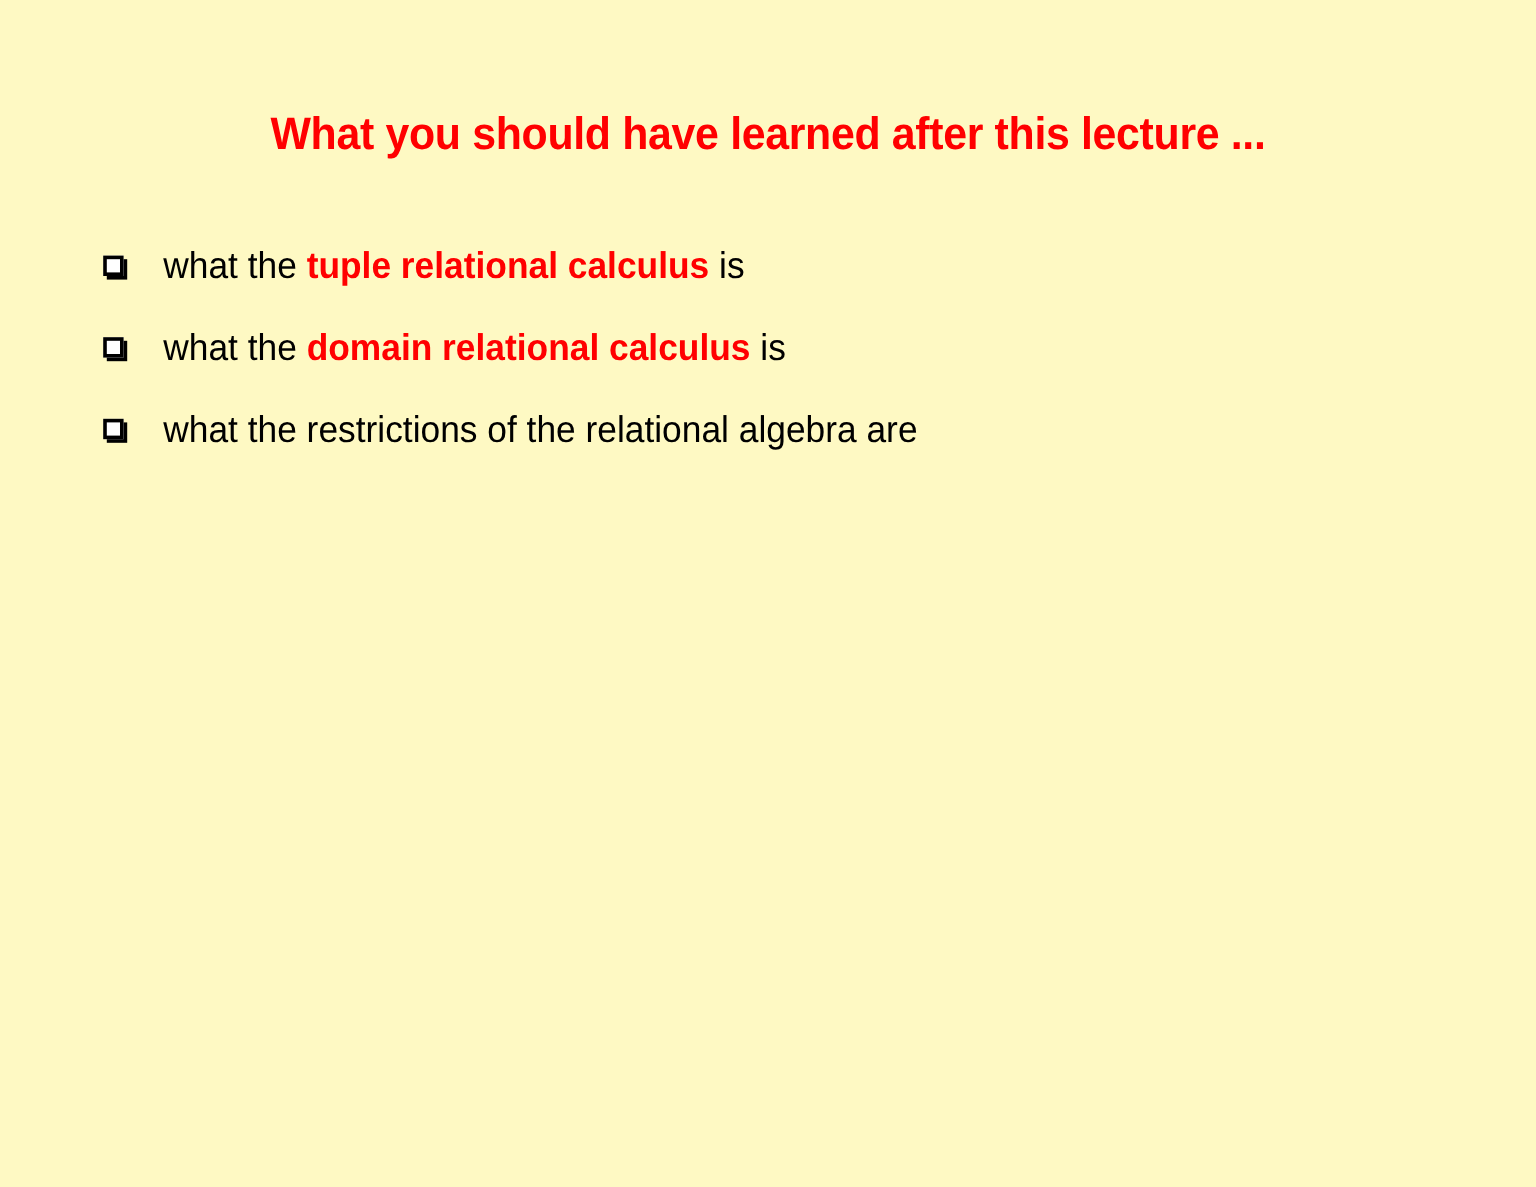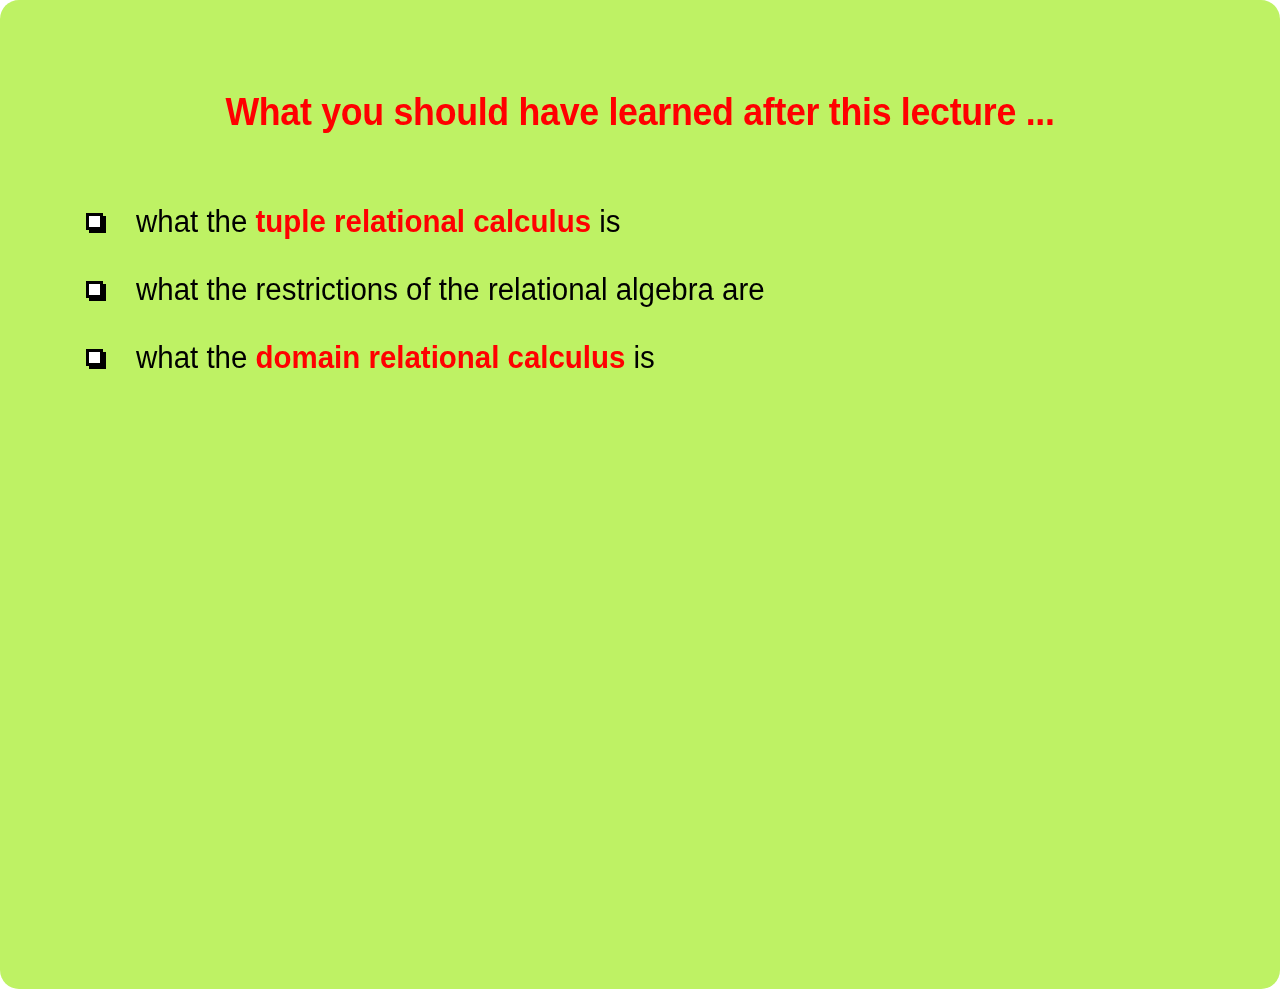--- a/index.html
+++ b/index.html
@@ -13,22 +13,21 @@
     height: 989px;
     position: relative;
     overflow: hidden;
     font-family: "Liberation Sans", "DejaVu Sans", sans-serif;
     -webkit-font-smoothing: antialiased;
   }
 
   .slide {
     position: absolute;
     inset: 0;
-    background: #bef264;
-    border-radius: 19px;
+    background: #fef9c3;
   }
 
   
   .slide-title {
     position: absolute;
     top: 92px;
     left: 0;
     width: 1280px;
     text-align: center;
     font-size: 38px;
@@ -104,26 +103,26 @@
     <li class="bullet-item">
       <span class="bullet-marker"></span>
       <span class="bullet-text">
         <span class="seg-plain">what the </span><span class="seg-emph">tuple relational calculus</span><span class="seg-plain"> is</span>
       </span>
     </li>
 
     <li class="bullet-item">
       <span class="bullet-marker"></span>
       <span class="bullet-text">
-        <span class="seg-plain">what the restrictions of the relational algebra are</span><span class="seg-emph"></span><span class="seg-plain"></span>
+        <span class="seg-plain">what the </span><span class="seg-emph">domain relational calculus</span><span class="seg-plain"> is</span>
       </span>
     </li>
 
     <li class="bullet-item">
       <span class="bullet-marker"></span>
       <span class="bullet-text">
-        <span class="seg-plain">what the </span><span class="seg-emph">domain relational calculus</span><span class="seg-plain"> is</span>
+        <span class="seg-plain">what the restrictions of the relational algebra are</span><span class="seg-emph"></span><span class="seg-plain"></span>
       </span>
     </li>
 
   </ul>
 
 </div>
 
 </body></html>

